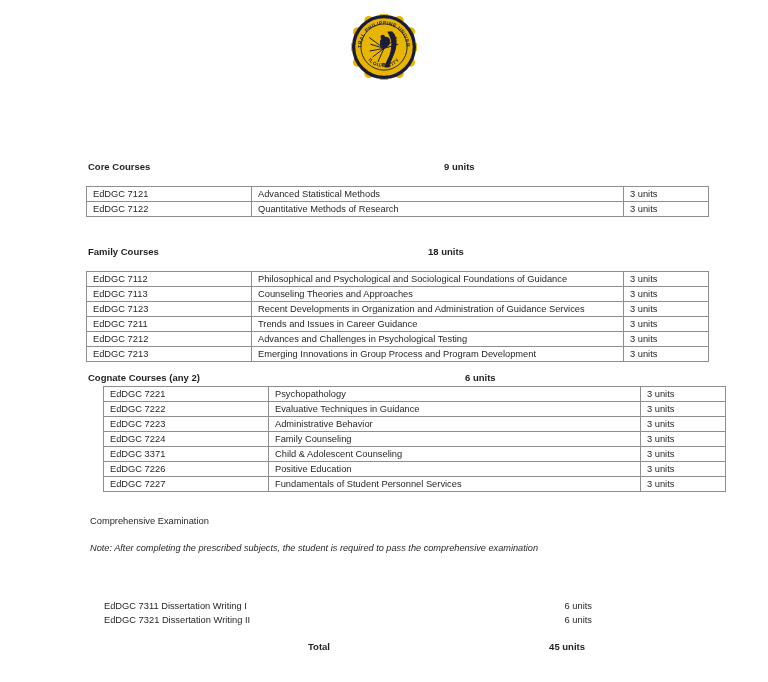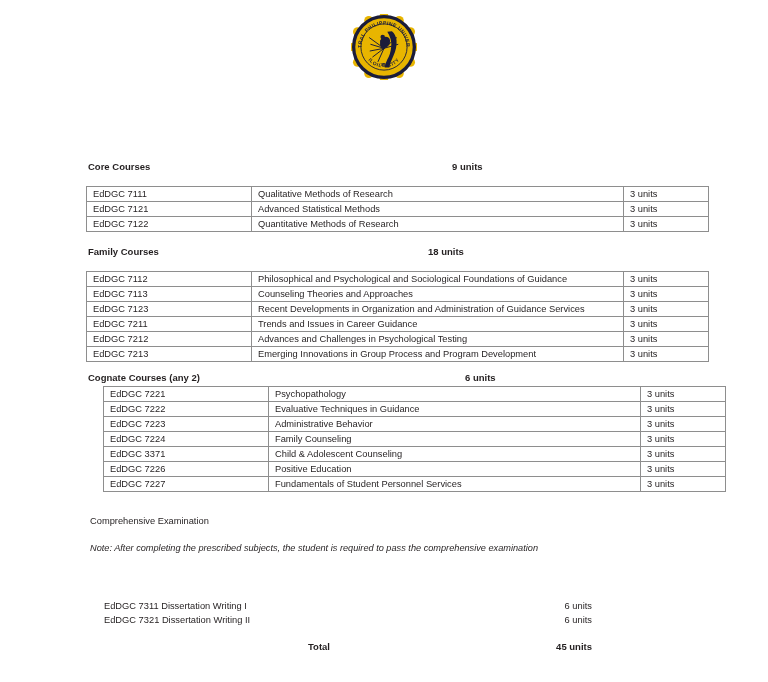--- a/index.html
+++ b/index.html
@@ -121,21 +121,21 @@
     font-weight: bold;
     color: #231f20;
   }
   .total-row .lbl {
     position: absolute;
     left: 220px;
     top: 0;
   }
   .total-row .val {
     position: absolute;
-    right: 0;
+    right: 7px;
     top: 0;
   }
   .clearfix::after { content: ""; display: block; clear: both; }
 </style>
 </head>
 <body>
 
 <div class="page">
 
   <div class="seal-wrap">
@@ -187,30 +187,25 @@
         <path d="M44 40 q5 -7 11 -5 q5 2 4 8 q-1 6 -7 8 q-7 2 -8 -4 z" fill="#1B1C3A"></path>
         <circle cx="48" cy="35" r="3.4" fill="#1B1C3A"></circle>
         <text x="50" y="79" text-anchor="middle" font-family="'Liberation Sans', sans-serif" font-size="5" font-weight="bold" fill="#1B1C3A">1905</text>
       </svg>
     </span>
   </div>
 
 
   <div class="section-head" style="left:88px; top:161px; width:500px;">
     <span>Core Courses</span>
-    <span class="units" style="left:364px;">9 units</span>
+    <span class="units" style="left:356px;">9 units</span>
   </div>
 
   <table class="courses" style="left:86px; top:186px;">
     <tbody>
-      <tr>
-        <td class="c-code">EdDGC 7111</td>
-        <td class="c-title">Qualitative Methods of Research</td>
-        <td class="c-units">3 units</td>
-      </tr>
       <tr>
         <td class="c-code">EdDGC 7121</td>
         <td class="c-title">Advanced Statistical Methods</td>
         <td class="c-units">3 units</td>
       </tr>
       <tr>
         <td class="c-code">EdDGC 7122</td>
         <td class="c-title">Quantitative Methods of Research</td>
         <td class="c-units">3 units</td>
       </tr>

